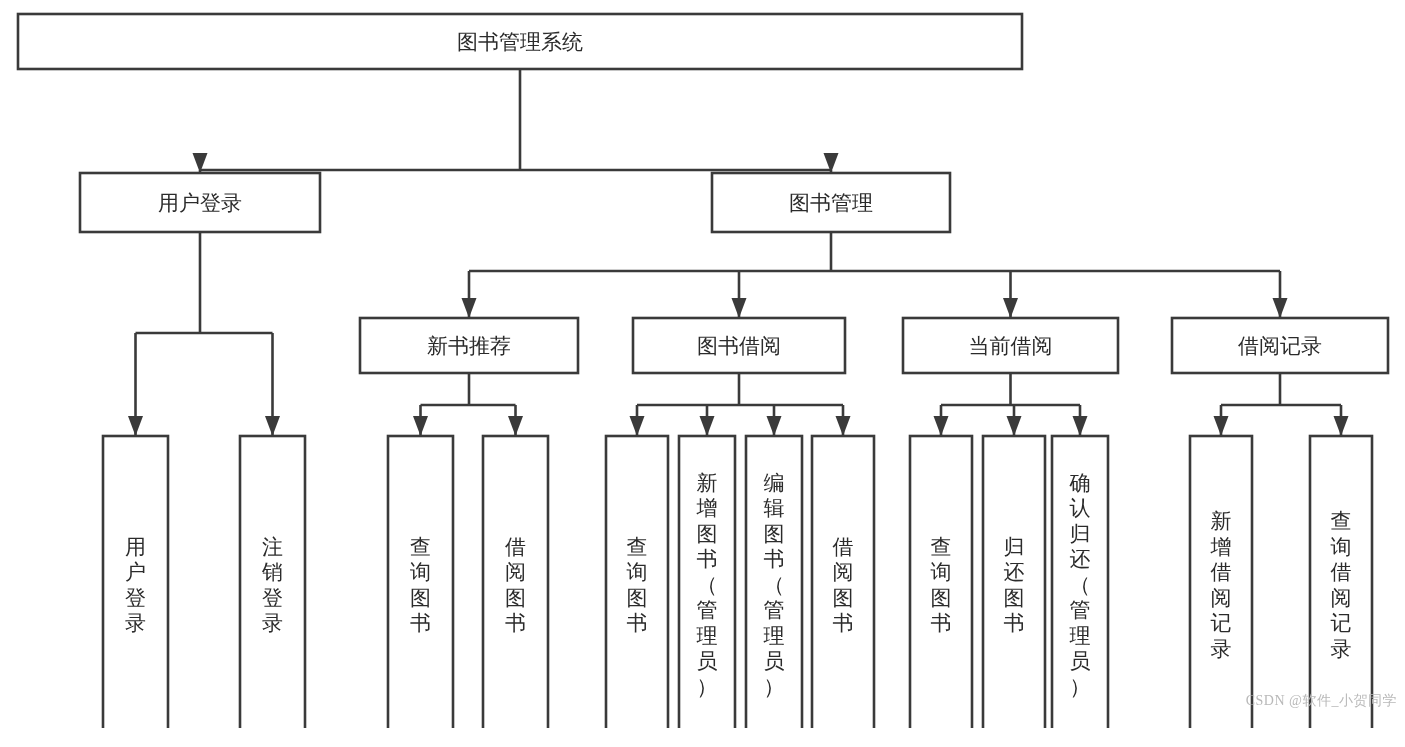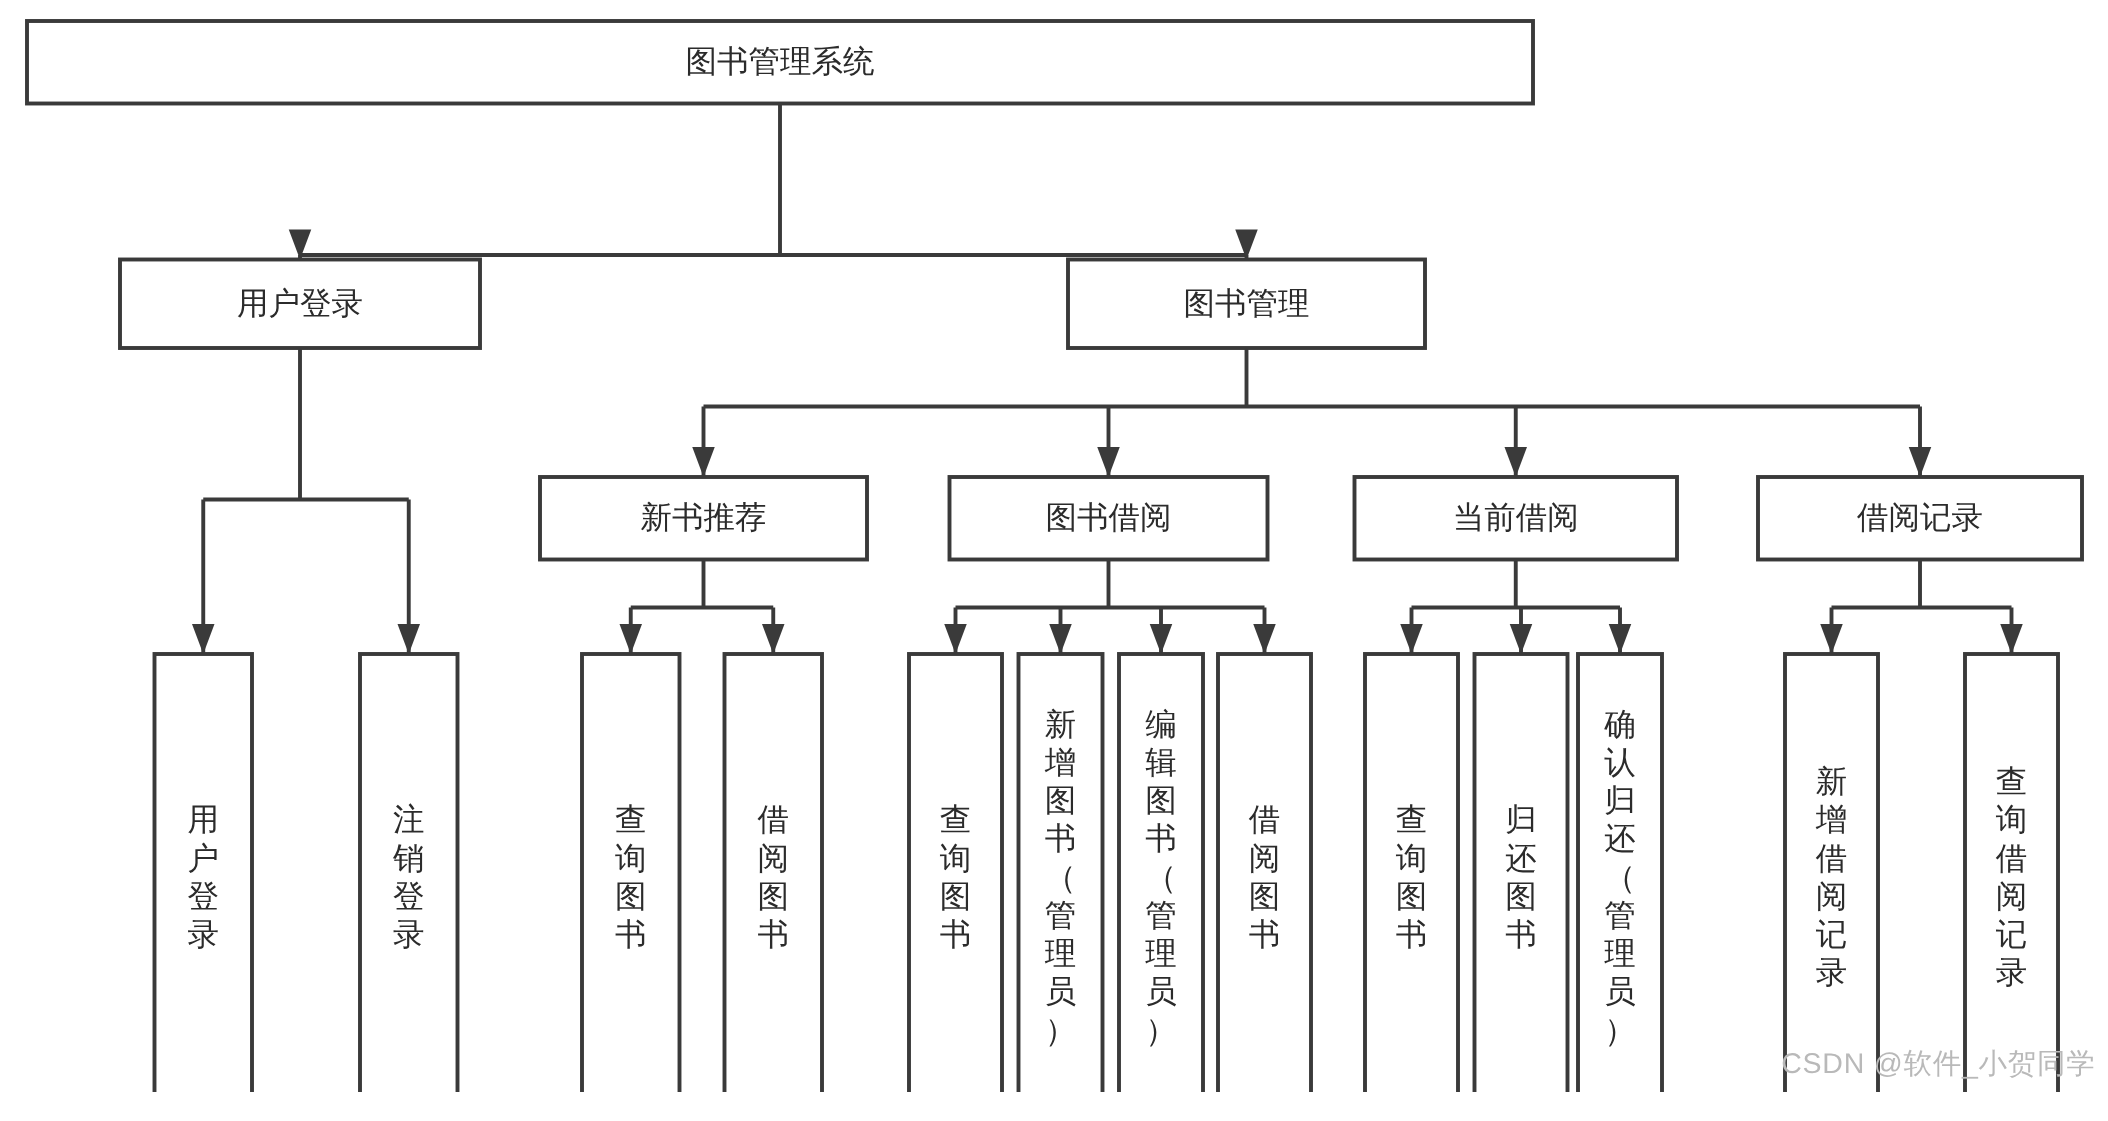--- a/index.html
+++ b/index.html
@@ -50,23 +50,23 @@
   }
   .node-label-v {
     font-family: "DejaVu Sans", "Liberation Sans", sans-serif;
     font-size: 21px;
     fill: #2b2b2b;
     text-anchor: middle;
   }
   .watermark-text {
     position: absolute;
     right: 8px;
-    bottom: 6px;
-    font-family: Liberation Sans, sans-serif;
-    font-size: 19px;
+    bottom: 18px;
+    font-family: Liberation Serif, serif;
+    font-size: 14px;
     color: #b9b9b9;
     white-space: nowrap;
     letter-spacing: 0.5px;
     pointer-events: none;
   }
 </style>
 </head>
 <body>
 
 <div id="diagram-root">

